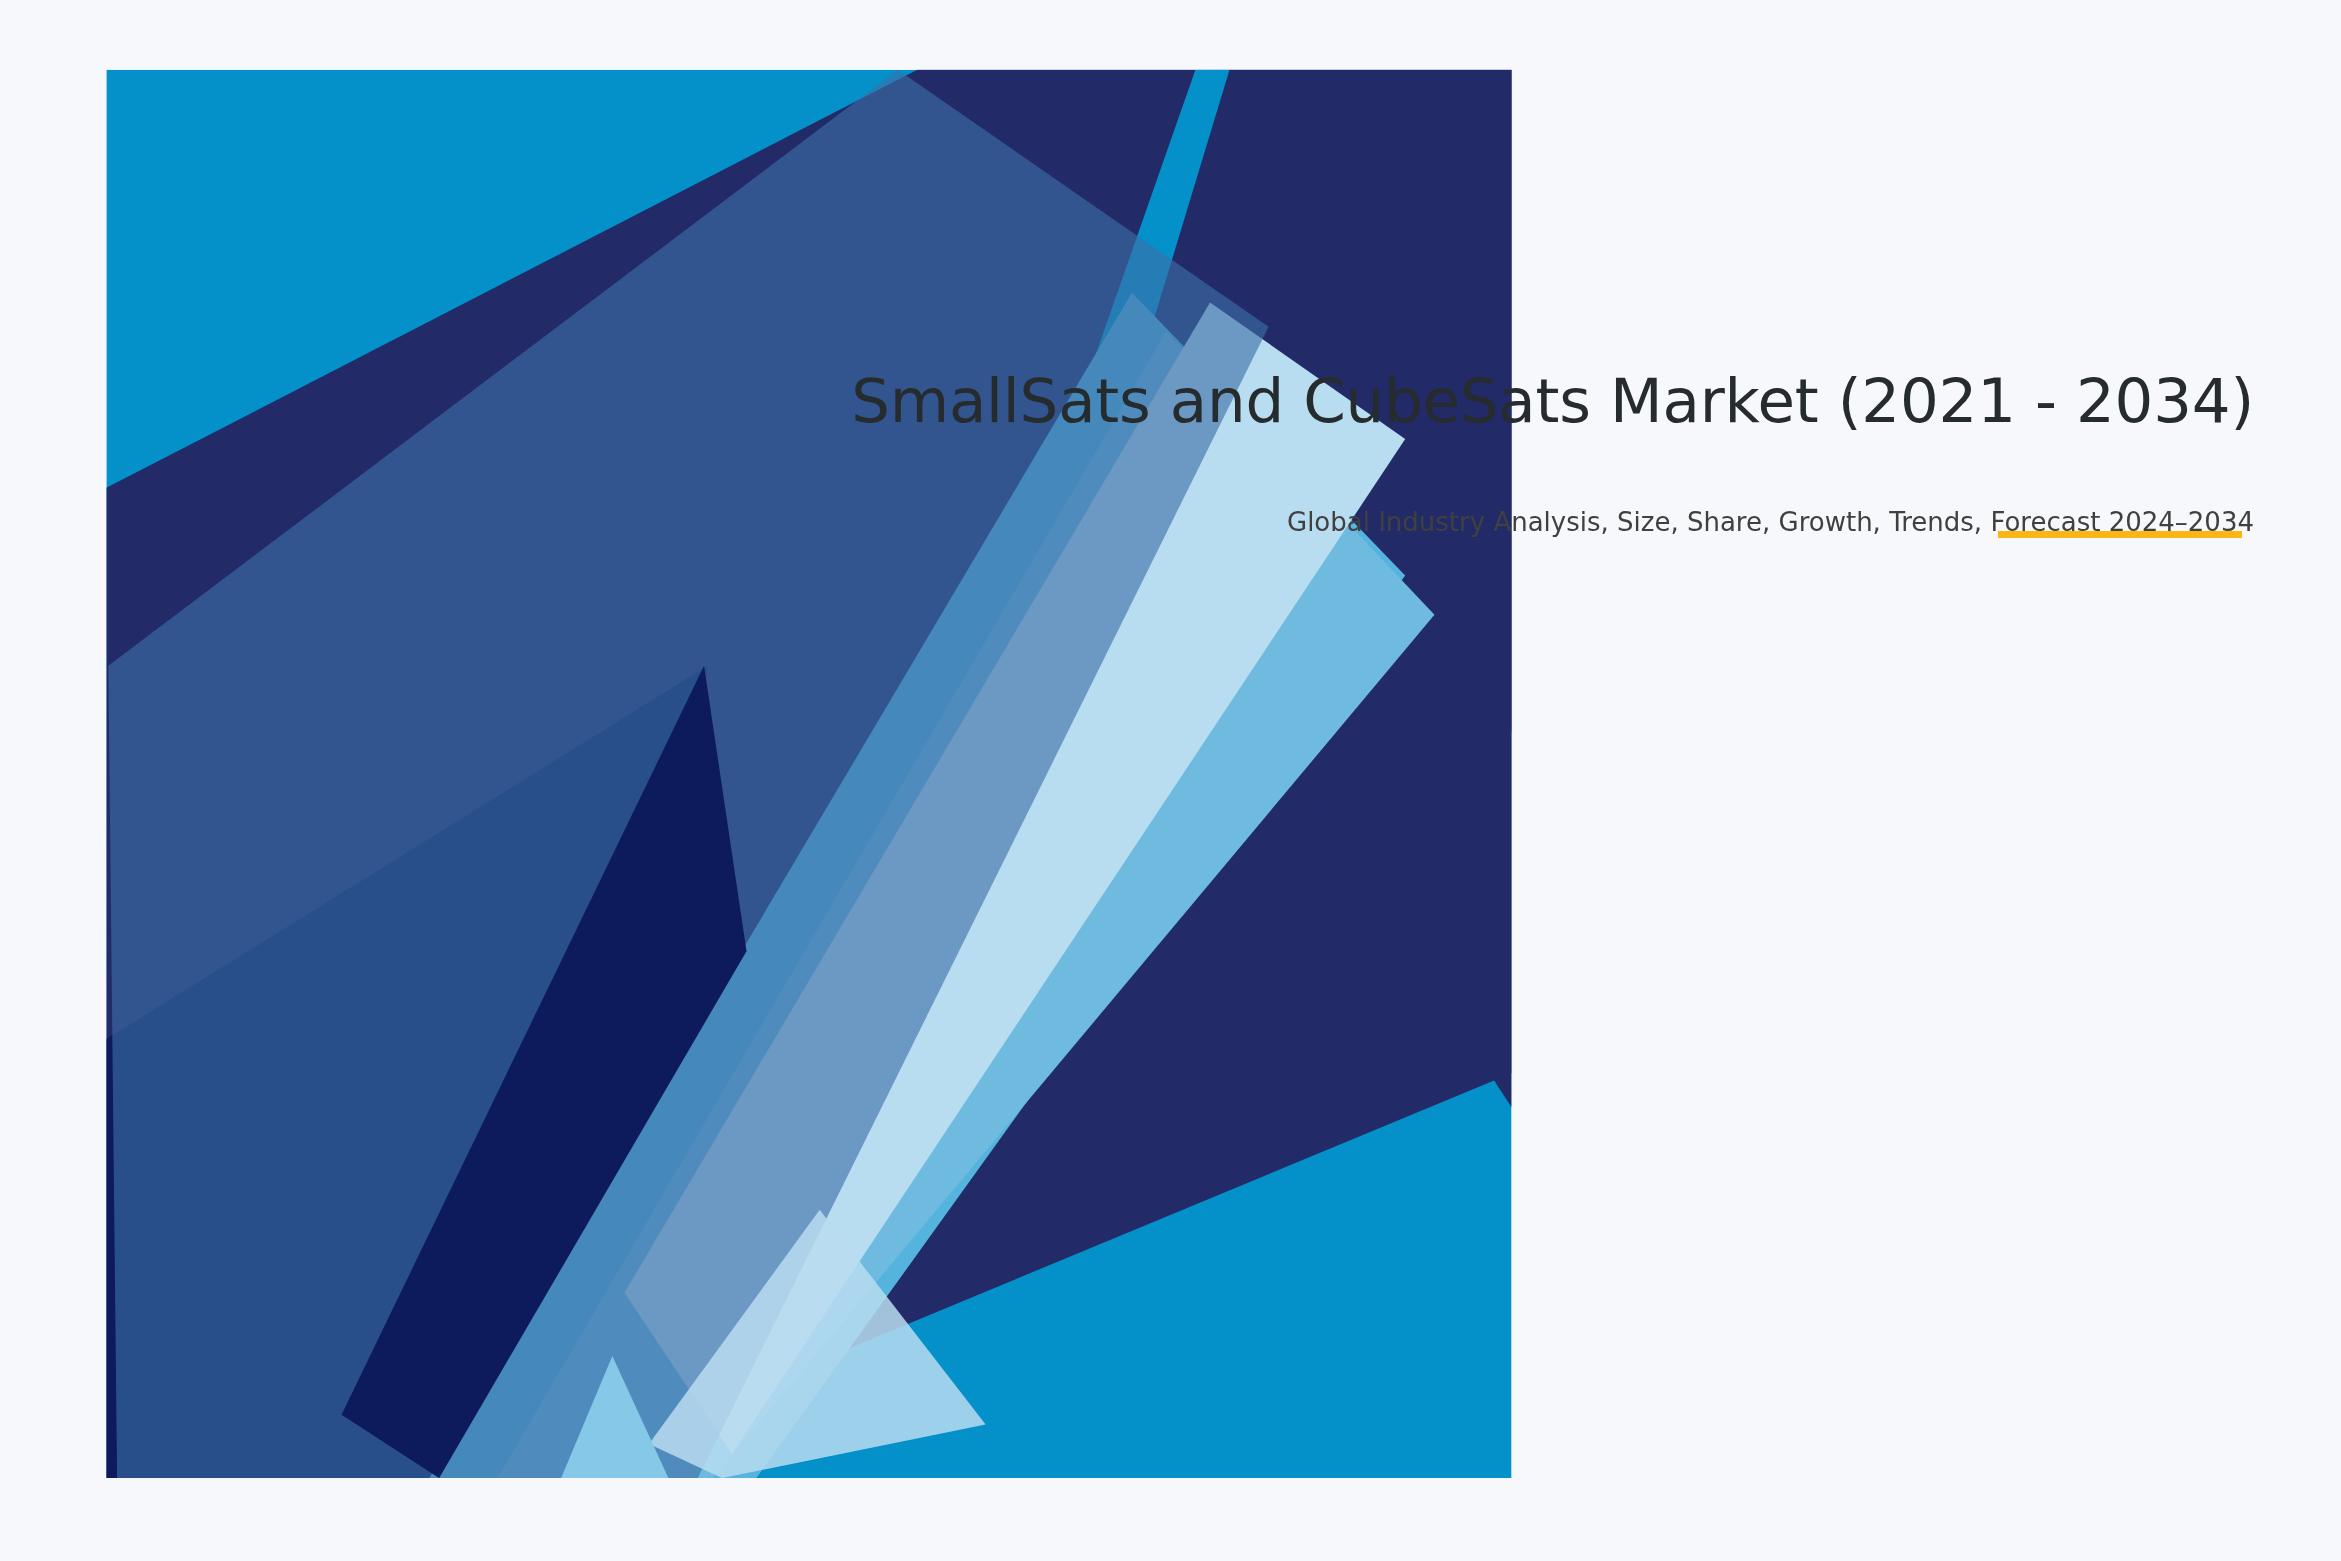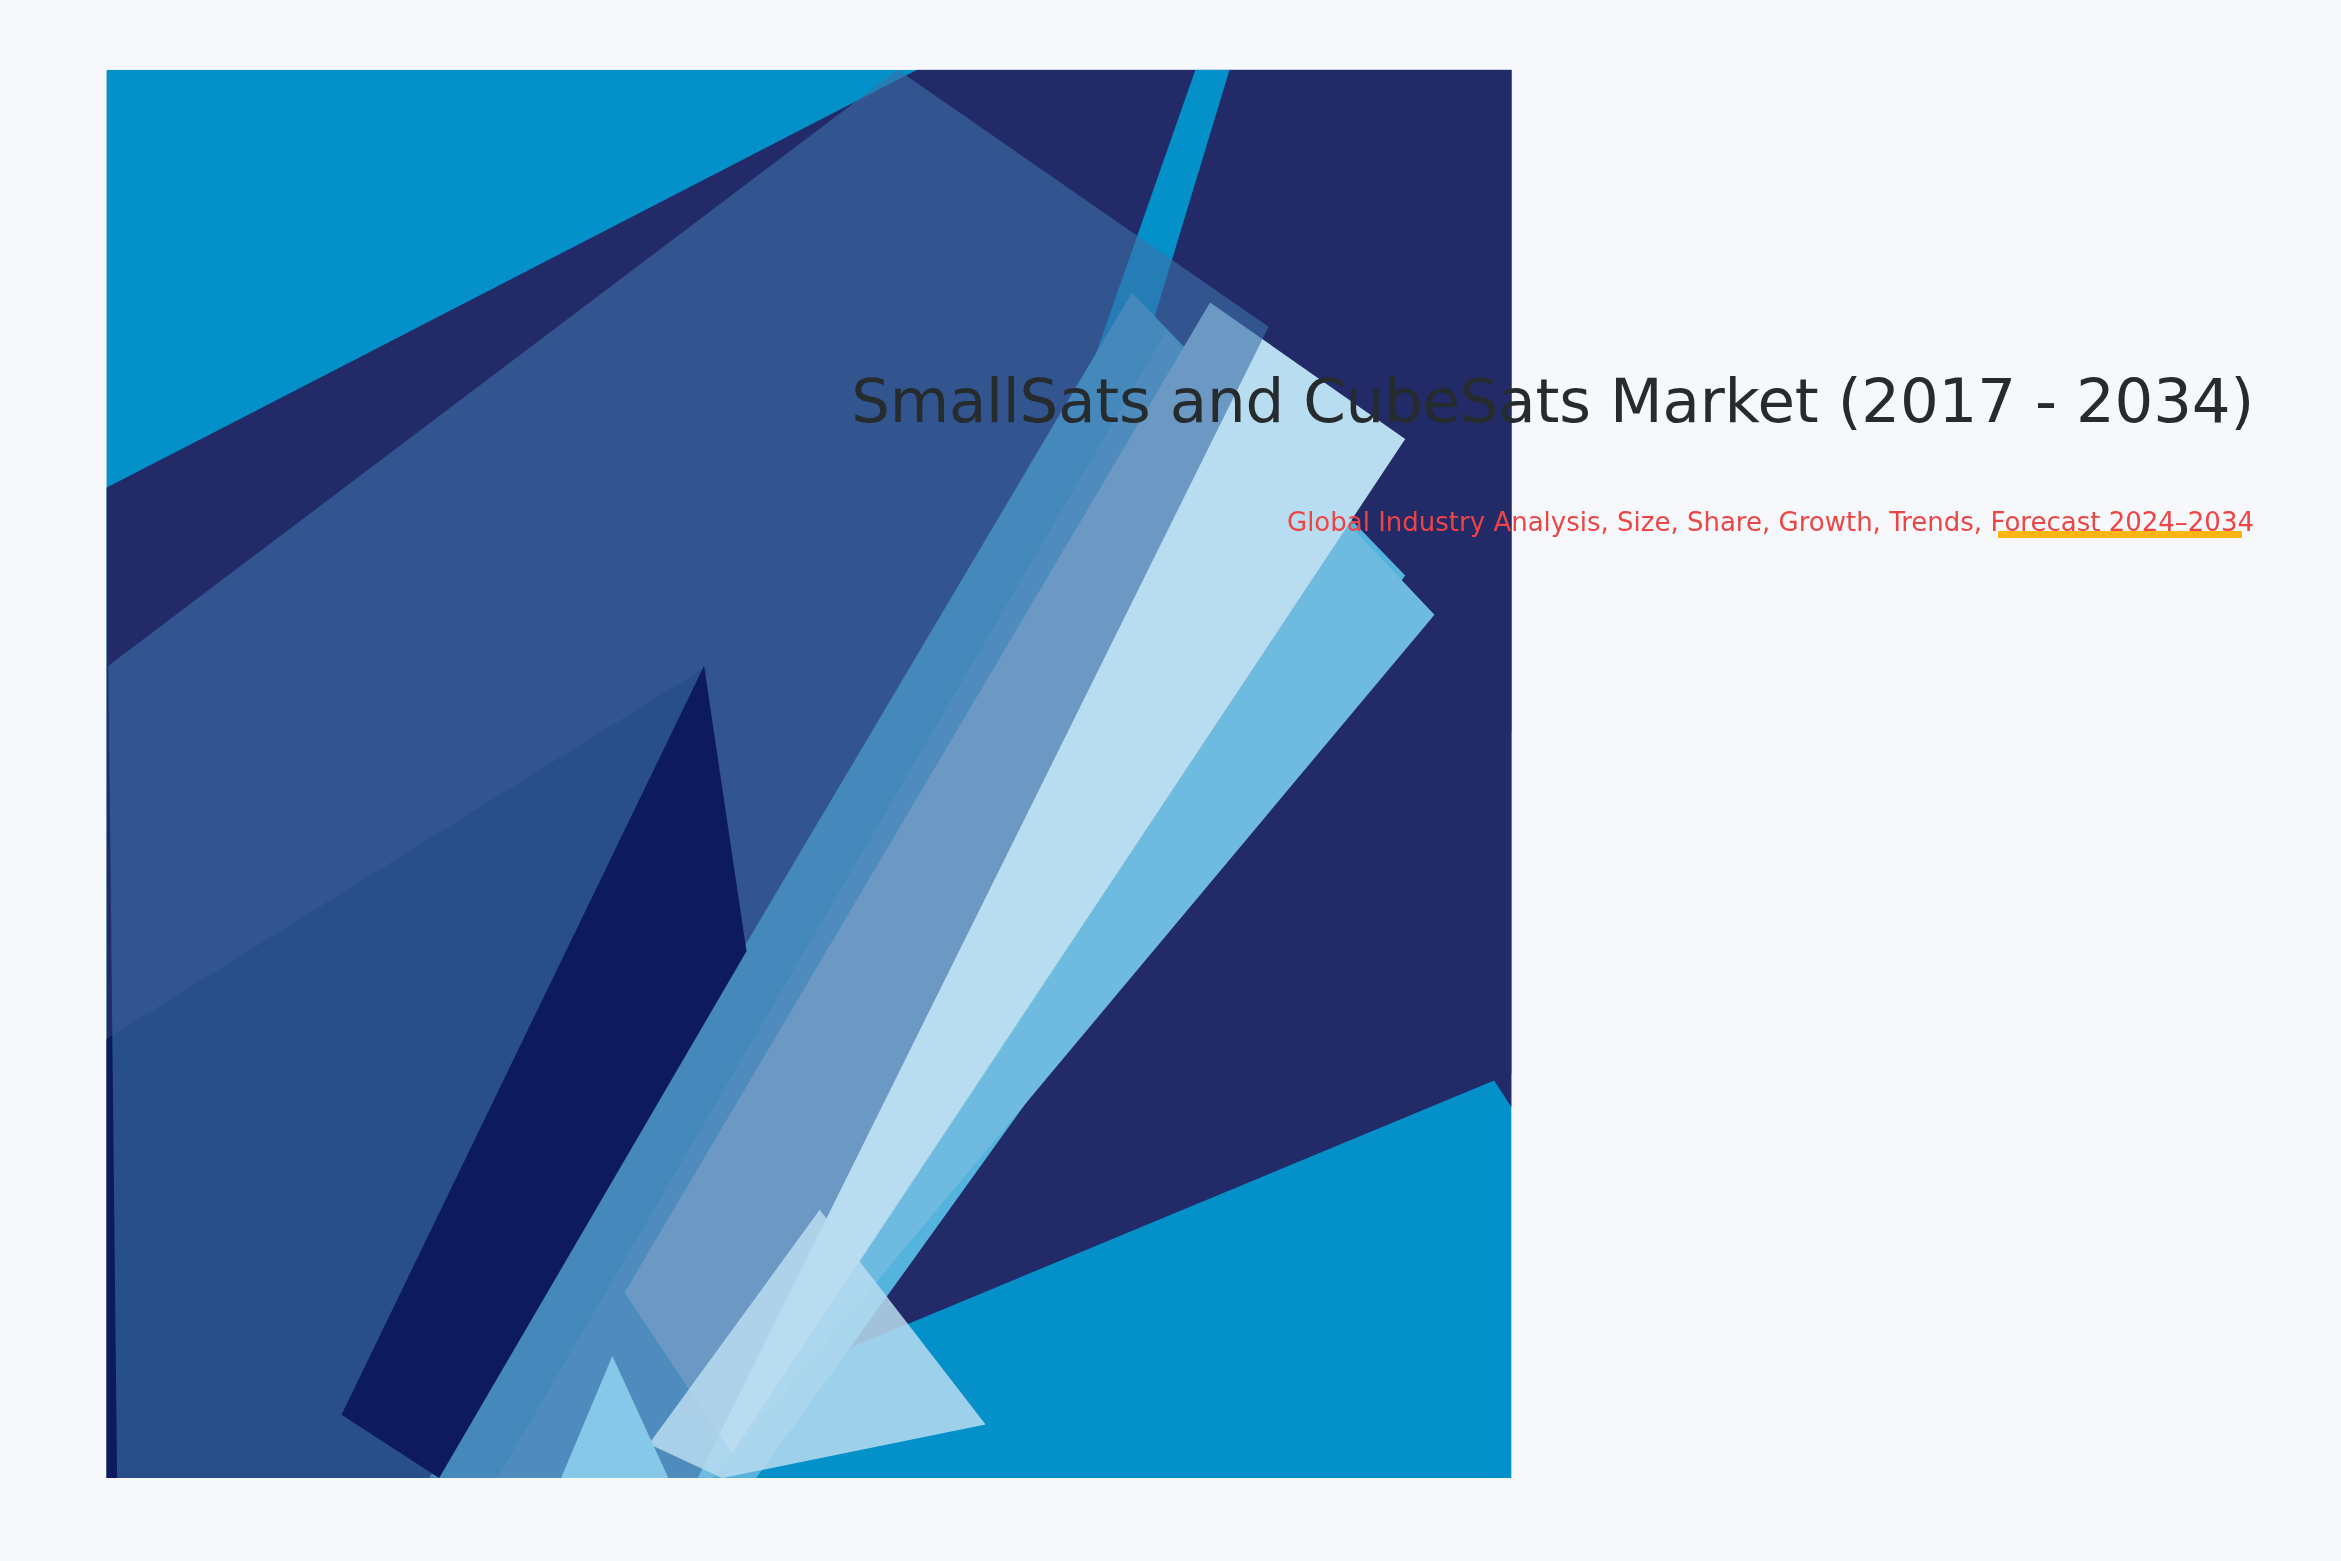--- a/index.html
+++ b/index.html
@@ -67,21 +67,21 @@
     height: 7.3px;
     background: #fbb515;
   }
 
   #report-subtitle {
     margin: 0;
     padding-top: 62px;
     font-size: 26px;
     line-height: 1.42;
     font-weight: 400;
-    color: #ef4444;
+    color: #404040;
     font-family: "DejaVu Sans", "Liberation Sans", sans-serif;
   }
 </style>
 </head>
 <body>
 
 <div id="page">
 
   <div id="artwork">
     <svg viewBox="0 0 4800 3200" xmlns="http://www.w3.org/2000/svg" preserveAspectRatio="none">
@@ -121,21 +121,21 @@
 
         <polygon points="1150,3030 1255,2780 1370,3030" fill="#85c8e8"></polygon>
       </g>
     </svg>
   </div>
 
   <div id="text-block">
 
     <div id="title-wrap">
       <div id="title-underline"></div>
-      <h1 id="report-title">SmallSats and CubeSats Market (2017 - 2034)</h1>
+      <h1 id="report-title">SmallSats and CubeSats Market (2021 - 2034)</h1>
     </div>
 
     <p id="report-subtitle">Global Industry Analysis, Size, Share, Growth, Trends, Forecast 2024–2034</p>
 
   </div>
 
 </div>
 
 
 </body></html>

